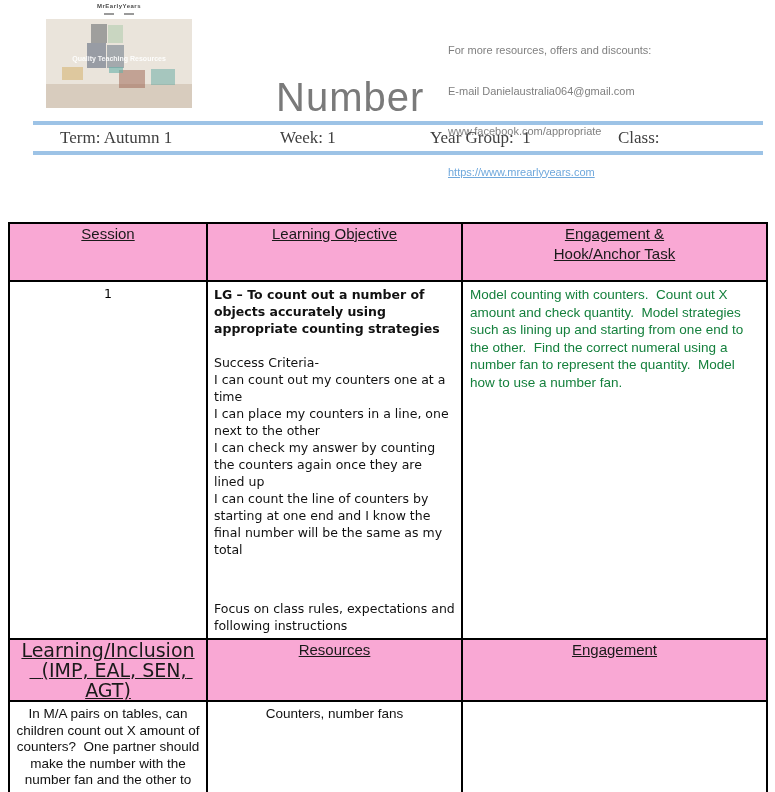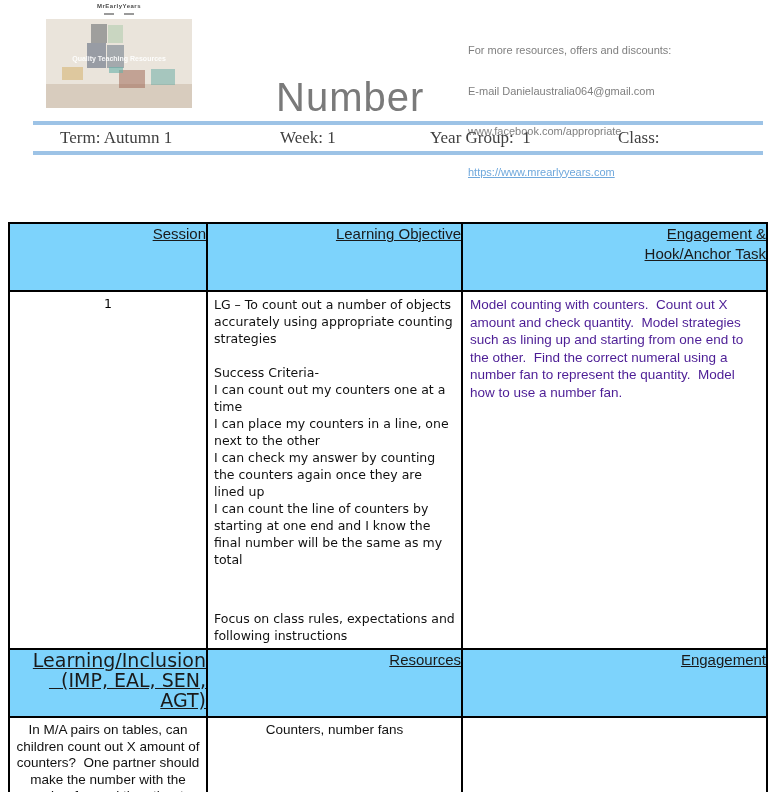--- a/index.html
+++ b/index.html
@@ -20,48 +20,48 @@
   .b-navy      { left:41px; top:24px; width:19px; height:25px; background:#46536e; }
   .b-grayblue  { left:61px; top:26px; width:17px; height:23px; background:#5d6e80; }
   .b-yellow    { left:16px; top:48px; width:21px; height:13px; background:#d2ab62; }
   .b-brown     { left:73px; top:51px; width:26px; height:18px; background:#9a5f4e; }
   .b-teal      { left:105px;top:50px; width:24px; height:16px; background:#62a8a2; }
   .logo-tagline { position:absolute; left:0; top:36px; width:146px; text-align:center;
                   font-size:7px; font-weight:bold; color:#ffffff; opacity:.9; }
   .logo-btn { position:absolute; left:63px; top:48px; width:14px; height:6px; background:#67b0a8; opacity:.6; }
 
   
-  .contact { position:absolute; left:468px; top:17px; font-size:11px; line-height:13.5px; color:#7f7f7f; white-space:pre-wrap; }
+  .contact { position:absolute; left:448px; top:17px; font-size:11px; line-height:13.5px; color:#7f7f7f; white-space:pre-wrap; }
   .contact a { color:#6fa8dc; text-decoration:underline; }
 
   
   .doc-title { position:absolute; left:276px; top:76px; font-size:40px; line-height:42px; color:#7a7a7a; letter-spacing:1px; }
 
   
   .metabar { position:absolute; left:33px; top:121px; width:730px; height:34px;
              border-top:4px solid #9dc3e6; border-bottom:4px solid #9dc3e6; }
   .metabar span { position:absolute; top:3px; font-size:17px; color:#3f3f3f; white-space:pre;font-family:Liberation Serif, serif; }
   .m-term  { left:27px; }
   .m-week  { left:247px; }
   .m-year  { left:397px; }
   .m-class { left:585px; }
 
   
   table.plan { position:absolute; left:8px; top:222px; width:758px; border-collapse:collapse; table-layout:fixed; }
   table.plan td { border:2px solid #000; vertical-align:top; overflow:hidden; }
-  td.hdr { background:#7dd3fc; text-align:right; vertical-align:middle; height:68px;
+  td.hdr { background:#f9a8d4; text-align:center; vertical-align:middle; height:58px;
            font-size:15px; color:#1a1a1a; }
   td.hdr .u { text-decoration:underline; white-space:pre-wrap; line-height:20px; }
   .hdr-tahoma { font-family:"DejaVu Sans", sans-serif; font-size:19px; }
   td.c-session { text-align:center; font-family:"DejaVu Sans", sans-serif; font-size:12.5px; padding-top:4px; height:308px; }
   td.c-objective { padding:4px 6px; font-family:"DejaVu Sans", sans-serif; font-size:12.5px; line-height:17px; color:#111; }
-  td.c-objective .bold { font-weight:normal; white-space:pre-wrap; }
+  td.c-objective .bold { font-weight:bold; white-space:pre-wrap; }
   td.c-objective .crit { white-space:pre-wrap; margin-top:17px; }
   td.c-objective .focus { font-weight:normal; white-space:pre-wrap; margin-top:42px; }
-  td.c-engage { padding:4px 7px; font-size:13.5px; line-height:17.5px; color:#4c1d95; white-space:pre-wrap; }
+  td.c-engage { padding:4px 7px; font-size:13.5px; line-height:17.5px; color:#15803d; white-space:pre-wrap; }
   td.c-inclusion { text-align:center; padding:4px 5px; font-size:13.5px; line-height:16.5px; color:#111; white-space:pre-wrap; height:129px; }
   td.c-resources { text-align:center; padding:4px 6px; font-size:13.5px; color:#111; white-space:pre-wrap; }
   td.c-eval { background:#fff; }
 </style>
 </head>
 <body>
 
 <div class="page">
 
   <div class="logo">

